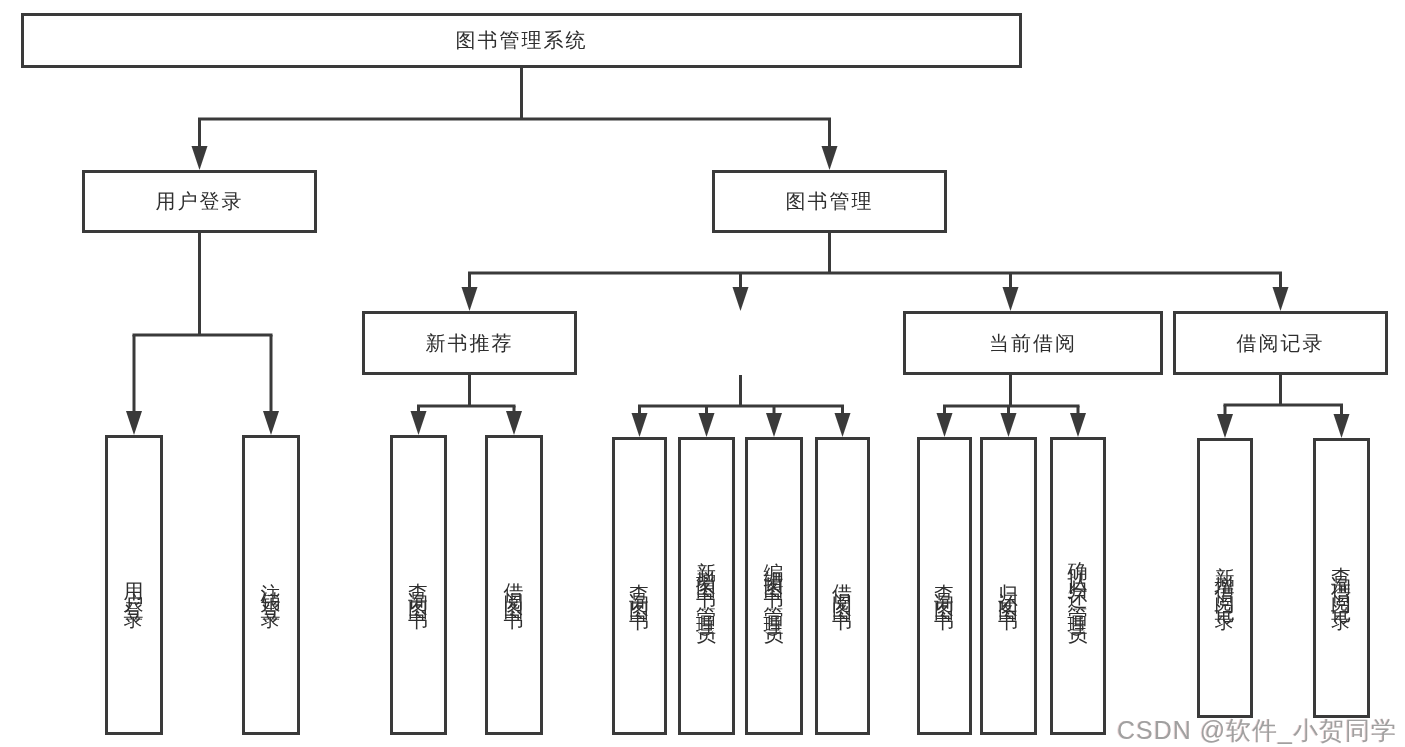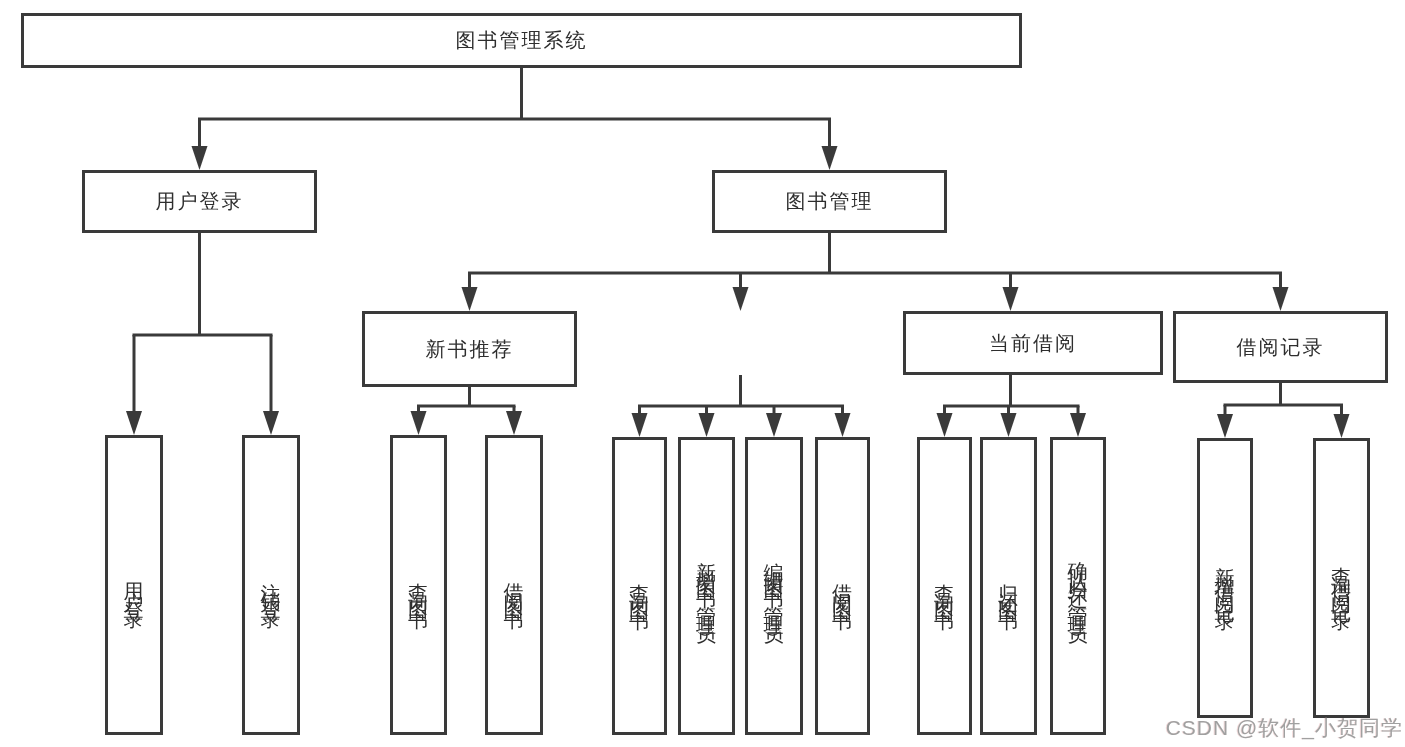--- a/index.html
+++ b/index.html
@@ -29,23 +29,23 @@
   .node.leaf .lbl{
     writing-mode:vertical-rl;
     text-orientation:mixed;
     letter-spacing:9px;
     font-size:20px;
     line-height:1;
     white-space:normal;
   }
   #watermark{
     position:absolute;
-    right:2px;
+    right:8px;
     top:714px;
-    font-size:21px;
+    font-size:25px;
     letter-spacing:1px;
     color:#a0a0a0;
     text-shadow:1px 1px 0 rgba(255,255,255,.9), -1px 0 0 rgba(205,110,110,.25);
     pointer-events:none;
   }
 </style>
 </head>
 <body>
 
 <div id="stage">
@@ -106,27 +106,27 @@
 
   <div class="node" style="left: 21px; top: 13px; width: 1001px; height: 55px; border-color: rgb(58, 58, 58); color: rgb(46, 46, 46);">
     <span class="lbl">图书管理系统</span>
   </div>
   <div class="node" style="left: 82px; top: 170px; width: 235px; height: 63px; border-color: rgb(58, 58, 58); color: rgb(46, 46, 46);">
     <span class="lbl">用户登录</span>
   </div>
   <div class="node" style="left: 712px; top: 170px; width: 235px; height: 63px; border-color: rgb(58, 58, 58); color: rgb(46, 46, 46);">
     <span class="lbl">图书管理</span>
   </div>
-  <div class="node" style="left: 362px; top: 311px; width: 215px; height: 76px; border-color: rgb(58, 58, 58); color: rgb(46, 46, 46);">
+  <div class="node" style="left: 362px; top: 311px; width: 215px; height: 64px; border-color: rgb(58, 58, 58); color: rgb(46, 46, 46);">
     <span class="lbl">新书推荐</span>
   </div>
   <div class="node" style="left: 903px; top: 311px; width: 260px; height: 64px; border-color: rgb(58, 58, 58); color: rgb(46, 46, 46);">
     <span class="lbl">当前借阅</span>
   </div>
-  <div class="node" style="left: 1173px; top: 311px; width: 215px; height: 72px; border-color: rgb(58, 58, 58); color: rgb(46, 46, 46);">
+  <div class="node" style="left: 1173px; top: 311px; width: 215px; height: 64px; border-color: rgb(58, 58, 58); color: rgb(46, 46, 46);">
     <span class="lbl">借阅记录</span>
   </div>
 
   <div class="node leaf" style="left: 105px; top: 435px; width: 58px; height: 300px; border-color: rgb(58, 58, 58); color: rgb(46, 46, 46);">
     <span class="lbl">用户登录</span>
   </div>
   <div class="node leaf" style="left: 242px; top: 435px; width: 58px; height: 300px; border-color: rgb(58, 58, 58); color: rgb(46, 46, 46);">
     <span class="lbl">注销登录</span>
   </div>
   <div class="node leaf" style="left: 390px; top: 435px; width: 57px; height: 300px; border-color: rgb(58, 58, 58); color: rgb(46, 46, 46);">

